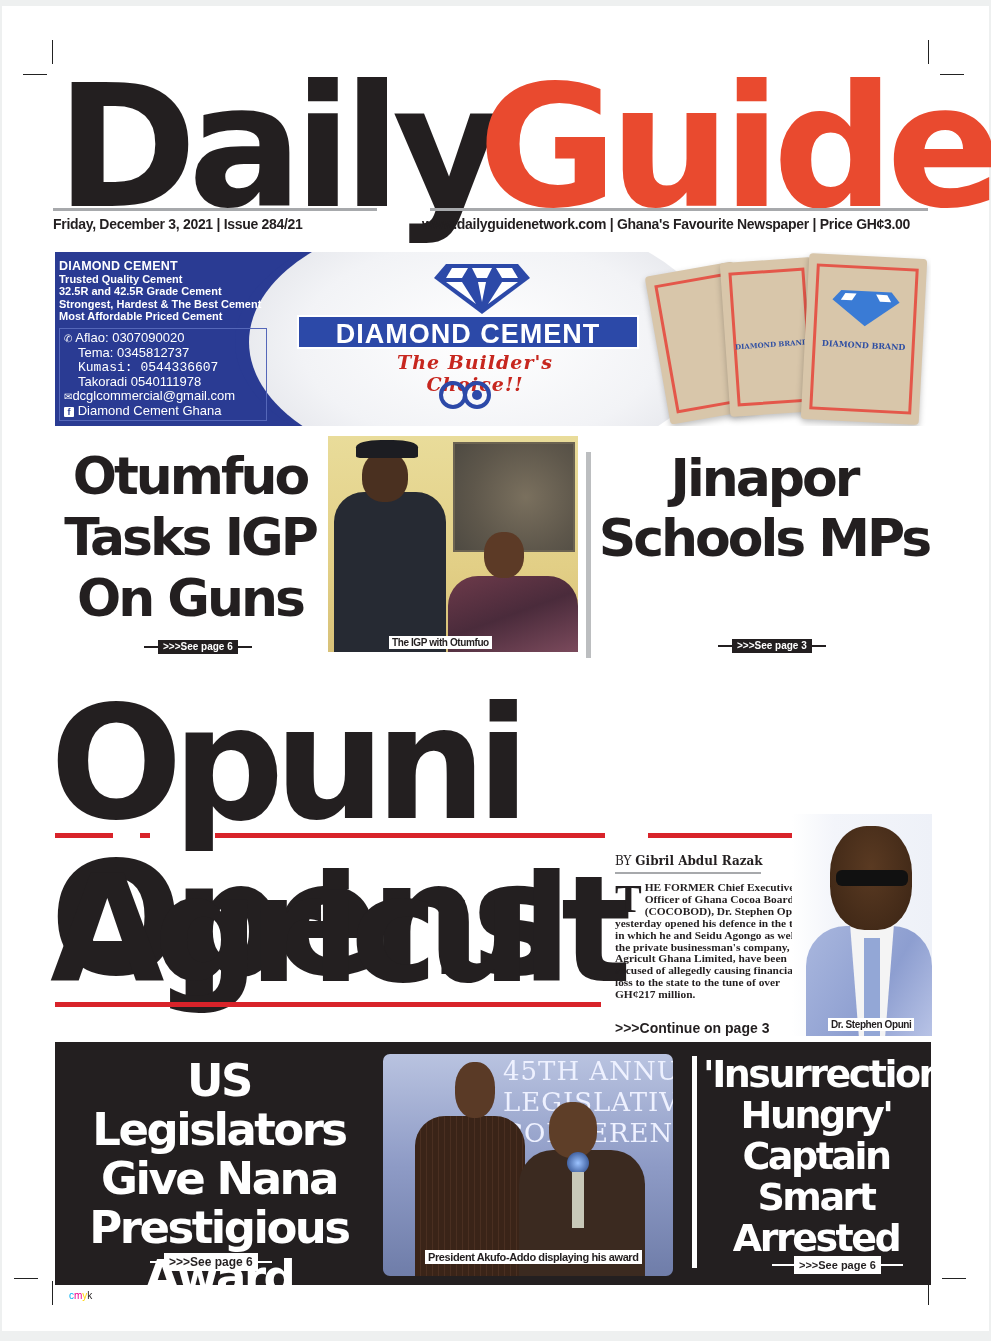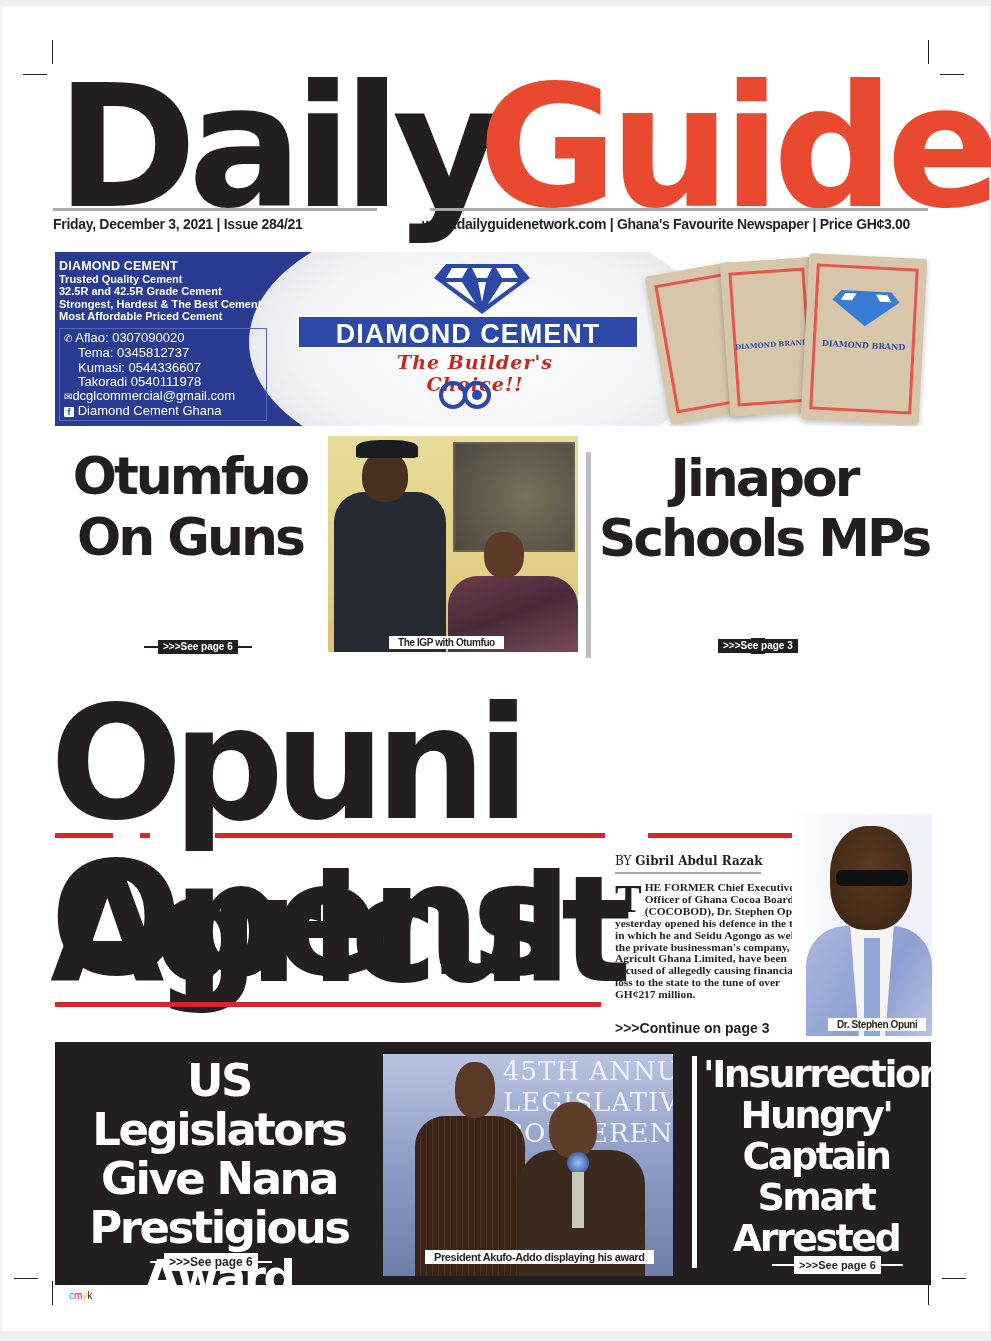--- a/index.html
+++ b/index.html
@@ -29,21 +29,21 @@
   .bag-inner { position: absolute; left: 8px; top: 10px; right: 8px; bottom: 10px; border: 3px solid #e4574a; }
   .bag-label { position: absolute; left: 0; right: 0; text-align: center; color: #2f4fa3; font-family: "DejaVu Serif", serif; font-weight: bold; font-size: 7px; }
   
   .hed { position: absolute; text-align: center; font-family: "DejaVu Sans", sans-serif; font-weight: bold; color: #231f20; letter-spacing: -3px; }
   .seepage { position: absolute; height: 15px; display: flex; align-items: center; text-align: right; }
   .seepage .ln { height: 2px; background: #231f20; width: 14px; }
   .seepage .tag { background: #231f20; color: #fff; font-weight: bold; font-size: 10px; padding: 0 5px; height: 14px; line-height: 14px; }
   .seepage.inv .ln { background: #fff; }
   .seepage.inv .tag { background: #fff; color: #231f20; font-size: 12px; height: 18px; line-height: 18px; }
   .photo { position: absolute; overflow: hidden; }
-  .caption { position: absolute; background: #fff; color: #231f20; font-weight: bold; font-size: 10px; letter-spacing: -0.4px; padding: 1px 9px; }
+  .caption { position: absolute; background: #fff; color: #231f20; font-weight: bold; font-size: 10px; letter-spacing: -0.4px; padding: 1px 3px; }
   .vrule { position: absolute; background: #bcbec0; }
   
   .lead-line { position: absolute; font-family: "DejaVu Sans", sans-serif; font-weight: bold; color: #231f20; letter-spacing: -10px; line-height: 1; }
   .redrule { position: absolute; height: 5px; background: #d8232a; }
   .byline { position: absolute; left: 613px; top: 848px; font-family: "DejaVu Serif", serif; font-size: 12px; color: #231f20; }
   .byline b { font-weight: bold; }
   .byline-rule { position: absolute; left: 613px; top: 866px; width: 146px; height: 2px; background: #a7a9ac; }
   .body-text { position: absolute; left: 613px; top: 876px; width: 200px; font-family: "Liberation Serif", serif; font-size: 11.4px; line-height: 11.9px; color: #231f20; font-weight: bold; }
   .dropcap { float: left; font-size: 40px; line-height: 32px; margin-right: 3px; margin-top: 1px; }
   .cont { position: absolute; left: 613px; top: 1014px; font-size: 14px; font-weight: bold; color: #231f20; }
@@ -82,21 +82,21 @@
     <div class="ad-text">
       <div class="ad-brand">DIAMOND CEMENT</div>
       <div>Trusted Quality Cement</div>
       <div>32.5R and 42.5R Grade Cement</div>
       <div>Strongest, Hardest &amp; The Best Cement</div>
       <div>Most Affordable Priced Cement</div>
     </div>
     <div class="ad-contact">
       <div><span style="font-size:10px;">✆</span> <span>Aflao: 0307090020</span></div>
       <div style="padding-left:14px;"><span>Tema: 0345812737</span></div>
-      <div style="padding-left:14px;"><span>Kumasi: 0544336607</span></div>
+      <div style="padding-left:14px;font-family:Liberation Mono, monospace;"><span>Kumasi: 0544336607</span></div>
       <div style="padding-left:14px;"><span>Takoradi 0540111978</span></div>
       <div><span style="font-size:10px;">✉</span><span>dcglcommercial@gmail.com</span></div>
       <div><span style="display:inline-block;width:10px;height:10px;background:#fff;color:#2a3b93;font-size:9px;line-height:10px;text-align:center;font-weight:bold;border-radius:1px;">f</span> <span>Diamond Cement Ghana</span></div>
     </div>
     <svg class="ad-diamond" viewBox="0 0 100 56">
       <polygon points="14,4 86,4 98,18 50,54 2,18" fill="#2c49a8"></polygon>
       <polygon points="20,8 36,8 30,18 14,18" fill="#fff"></polygon>
       <polygon points="40,8 60,8 55,18 45,18" fill="#fff"></polygon>
       <polygon points="64,8 80,8 86,18 70,18" fill="#fff"></polygon>
       <polygon points="14,22 30,22 44,44" fill="#fff"></polygon>
@@ -126,20 +126,21 @@
           <polygon points="64,8 80,8 86,18 70,18" fill="#fff"></polygon>
         </svg>
         <div class="bag-label" style="top:84px;font-size:8px;">DIAMOND BRAND</div>
       </div>
     </div>
   </div>
 
   <div>
     <div class="hed" style="left:52px;top:440px;width:272px;font-size:52px;line-height:61px;">
       <div>Otumfuo</div>
+      <div>Tasks IGP</div>
       <div>On Guns</div>
     </div>
     <div class="seepage" style="left:142px;top:633px;">
       <span class="ln"></span>
         <span class="tag">&gt;&gt;&gt;See page 6</span>
         <span class="ln"></span>
     </div>
   </div>
 
   <div class="photo" style="left:326px;top:430px;width:250px;height:216px;background:linear-gradient(180deg,#e9dc9a 0%,#e2cf86 60%,#d8c178 100%);">
@@ -152,21 +153,21 @@
     <div class="caption" style="left:61px;top:200px;">The IGP with Otumfuo</div>
   </div>
 
   <div class="vrule" style="left:584px;top:446px;width:5px;height:206px;"></div>
 
   <div>
     <div class="hed" style="left:594px;top:442px;width:336px;font-size:52px;line-height:60px;">
       <div>Jinapor</div>
       <div>Schools MPs</div>
     </div>
-    <div class="seepage" style="left:716px;top:632px;flex-direction:column;">
+    <div class="seepage" style="left:716px;top:632px;">
       <span class="ln"></span>
         <span class="tag">&gt;&gt;&gt;See page 3</span>
         <span class="ln"></span>
     </div>
   </div>
 
   <div>
     <div class="lead-line" style="left:48px;top:680px;font-size:156px;">Opuni Opens</div>
     <div class="redrule" style="left:53px;top:827px;width:58px;"></div>
     <div class="redrule" style="left:138px;top:827px;width:10px;"></div>
@@ -200,21 +201,21 @@
         <div>Prestigious</div>
         <div>Award</div>
       </div>
       <div class="seepage inv" style="left:95px;top:212px;">
         <span class="ln"></span>
           <span class="tag">&gt;&gt;&gt;See page  6</span>
           <span class="ln"></span>
       </div>
     </div>
 
-    <div class="photo" style="left:328px;top:12px;width:290px;height:222px;background:linear-gradient(180deg,#b9c3e0 0%,#8e9bc6 50%,#6f7da9 100%);">
+    <div class="photo" style="left:328px;top:12px;width:290px;height:222px;background:linear-gradient(180deg,#b9c3e0 0%,#8e9bc6 50%,#6f7da9 100%);border-radius:7px;">
       <div style="position:absolute;left:120px;top:2px;color:#eef1ff;font-family:'DejaVu Serif',serif;font-size:26px;line-height:31px;letter-spacing:1px;white-space:nowrap;">
         <div>45TH ANNU</div>
         <div>LEGISLATIV</div>
         <div>CONFEREN</div>
       </div>
       <div style="position:absolute;left:32px;top:62px;width:110px;height:160px;background:repeating-linear-gradient(90deg,#3a2418 0px,#3a2418 5px,#5a3a2a 6px);border-radius:30px 30px 0 0;"></div>
       <div style="position:absolute;left:72px;top:8px;width:40px;height:56px;background:#5a3a26;border-radius:45%;"></div>
       <div style="position:absolute;left:136px;top:96px;width:126px;height:126px;background:#3b2a20;border-radius:34px 34px 0 0;"></div>
       <div style="position:absolute;left:166px;top:48px;width:48px;height:56px;background:#5e3e28;border-radius:45%;"></div>
       <div style="position:absolute;left:184px;top:98px;width:22px;height:22px;background:radial-gradient(circle,#9cc3ff 0%,#1d3a7a 100%);border-radius:50%;"></div>

